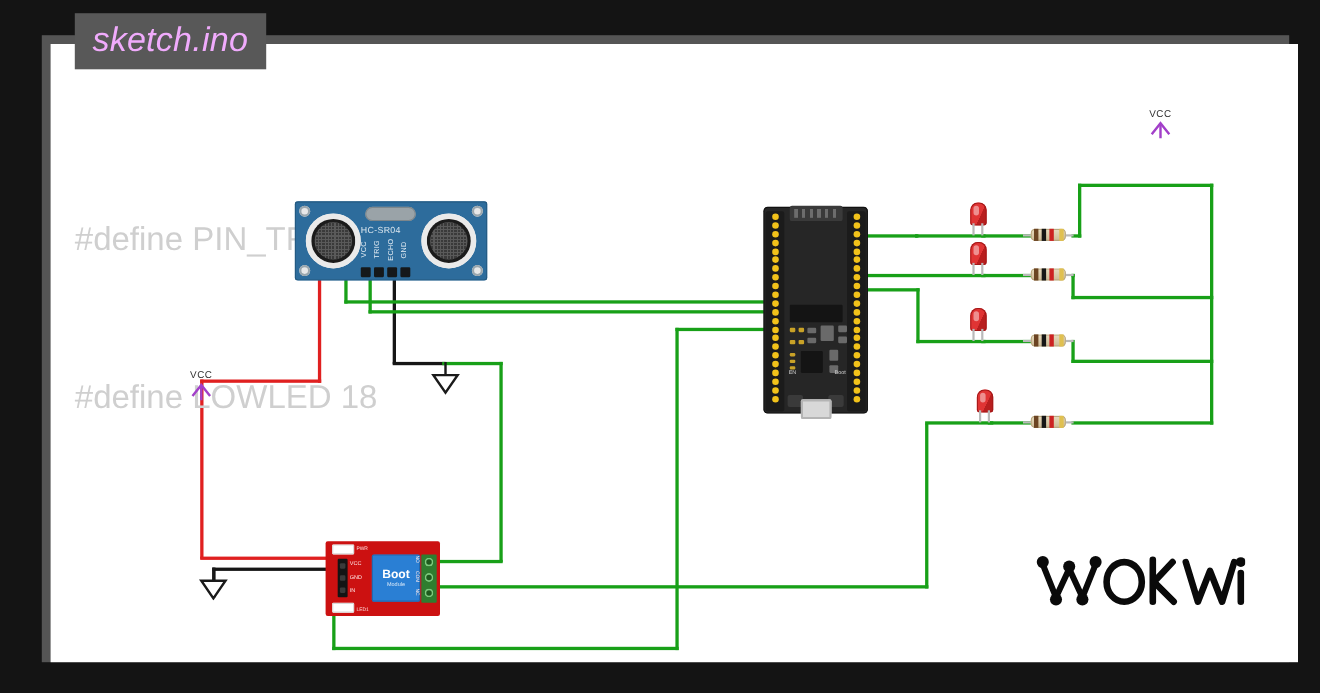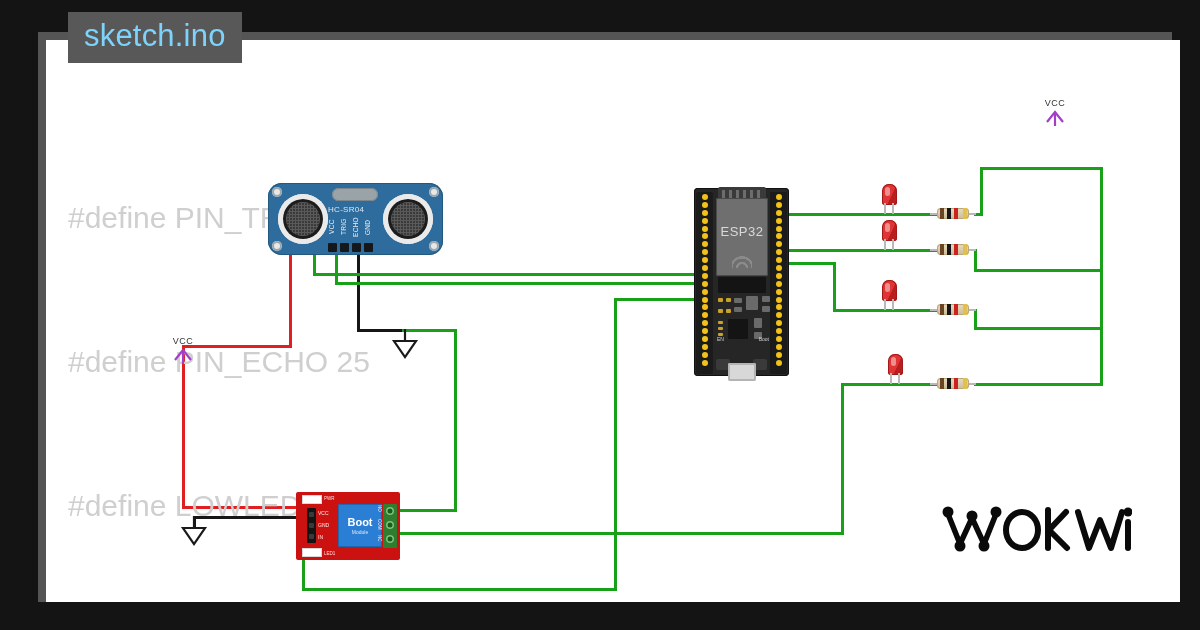--- a/index.html
+++ b/index.html
@@ -20,26 +20,27 @@
   }
   
   .canvas{
     position:absolute;left:46px;top:40px;width:1134px;height:562px;
     background:#ffffff;overflow:hidden;
   }
 
   
   .tab{
     position:absolute;left:68px;top:12px;
-    background:#585858;color:#7dd3fc;
+    background:#585858;color:#f0abfc;
     padding:6px 16px 8px 16px;
     font-size:31px;line-height:1.18;
     letter-spacing:0.2px;
     z-index:40;
     white-space:nowrap;
+    font-style:italic;
   }
 
   
   .code{
     position:absolute;left:22px;top:58px;
     width:700px;
     color:#cfcfcf;
     font-size:30px;
     line-height:48px;
     white-space:pre;
@@ -64,21 +65,21 @@
   .vcc svg{position:absolute;left:0;top:10px;}
 
   
   .gnd{position:absolute;z-index:6;}
 
   
   .sr04{
     position:absolute;left:222px;top:143px;width:175px;height:72px;
     background:linear-gradient(#2f6f9e,#2a6punk 0);
     background:#2d6c9c;
-    border-radius:14px;
+    border-radius:3px;
     z-index:10;
     box-shadow:inset 0 0 0 1px #24597f;
   }
   .sr04 .screw{position:absolute;width:10px;height:10px;border-radius:50%;
     background:#e8e8e8;box-shadow:inset 0 0 0 2px #9aa6ad;}
   .sr04 .tx,.sr04 .rx{
     position:absolute;top:11px;width:50px;height:50px;border-radius:50%;
     background:#f0f0f0;
     box-shadow:inset 0 0 0 5px #eaeaea;
   }
@@ -221,21 +222,20 @@
 
 <div id="root">
 
   <div class="frame-dark"></div>
   <div class="canvas-shadow"></div>
 
   <div class="canvas">
 
     <div class="code">
       <span class="ln">#define PIN_TRIG 26</span>
-      <span class="ln">#define PIN_ECHO 25</span>
       <span class="ln">#define LOWLED 18</span>
       
       
       
       
       
       
       
       
     </div>
@@ -352,24 +352,20 @@
       <div class="hdr">
         <b></b>
         <b></b>
         <b></b>
         <b></b>
       </div>
     </div>
 
     <div class="esp">
       <div class="ant"></div>
-      <div class="shield">
-        <div class="t">ESP32</div>
-        <div class="wifi"></div>
-      </div>
 
       <div class="railL">
         <b></b>
           <b></b>
         <b></b>
           <b></b>
         <b></b>
           <b></b>
         <b></b>
           <b></b>

